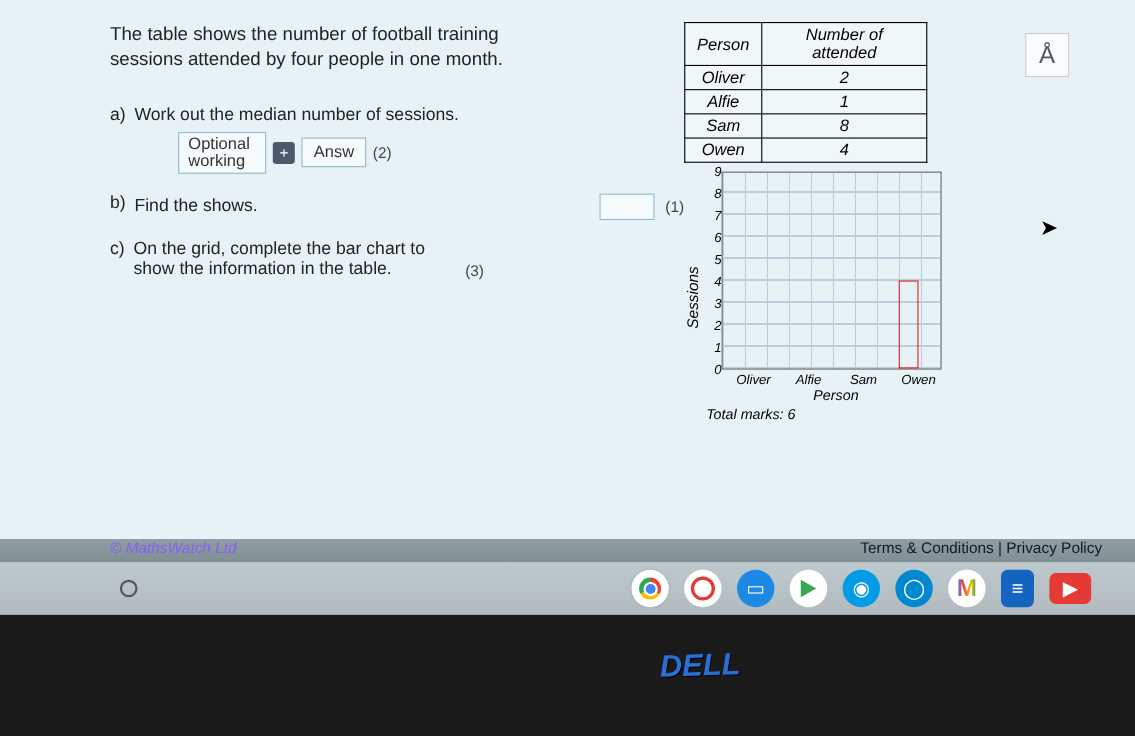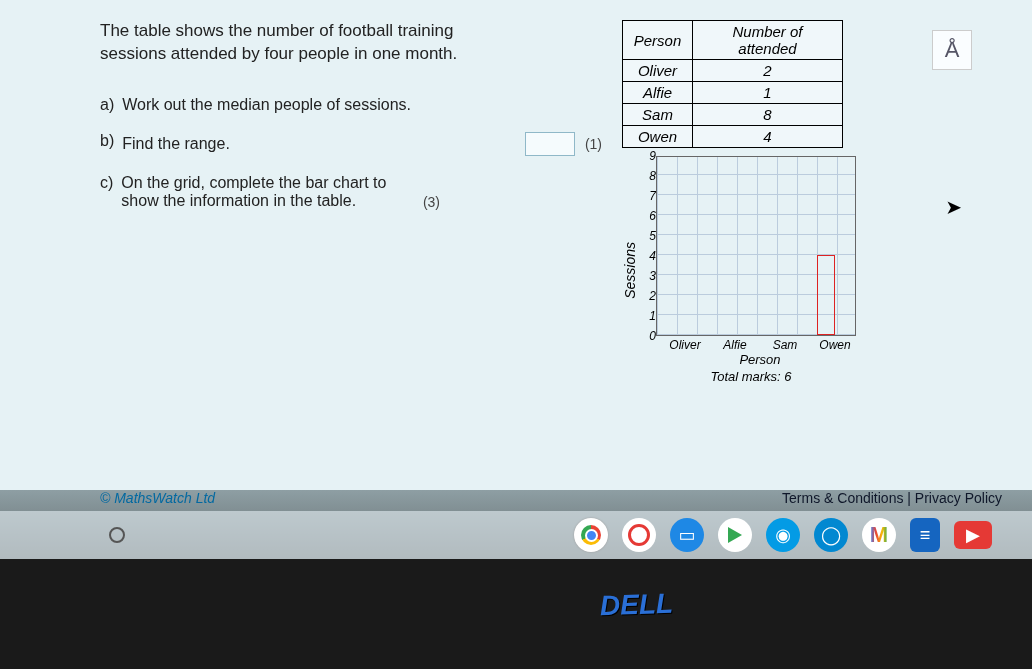--- a/index.html
+++ b/index.html
@@ -10,21 +10,21 @@
     height: 669px;
     overflow: hidden;
     position: relative;
   }
   .page {
     background: #e6f2f5;
     padding: 20px 30px 10px 100px;
     height: 490px;
     position: relative;
   }
-  .content-row { display: flex; gap: 20px; }
+  .content-row { display: flex; }
   .left-col { flex: 1; }
   .intro { font-size: 17px; color: #222; line-height: 1.35; margin-bottom: 30px; max-width: 400px; }
   .question { font-size: 16px; color: #222; margin-bottom: 18px; display: flex; align-items: flex-start; gap: 8px; }
   .q-body { flex: 1; }
   .q-controls { display: flex; align-items: center; gap: 6px; margin-top: 6px; margin-left: 40px; }
   .optional-box {
     border: 1px solid #8fb8c8; background: #f5fbfd;
     padding: 2px 8px; font-size: 15px; color: #333;
     width: 80px; height: 38px; overflow: hidden; line-height: 1.1;
   }
@@ -60,32 +60,32 @@
       repeating-linear-gradient(to right, #bcd 0, #bcd 1px, transparent 1px, transparent 20px),
       repeating-linear-gradient(to top, #bcd 0, #bcd 1px, transparent 1px, transparent 20px);
     position: relative;
   }
   .bar { position: absolute; bottom: 0; width: 18px; border: 1.5px solid #d22; background: transparent; }
   .yticks { display: flex; flex-direction: column-reverse; justify-content: space-between; height: 180px; font-size: 12px; text-align: right; width: 14px; }
   .yticks span { height: 0; line-height: 0; }
   .xticks { display: flex; font-size: 12px; width: 200px; margin-left: 18px; margin-top: 2px; }
   .xticks span { flex: 1; text-align: center; }
   .xlabel { font-size: 13px; text-align: center; width: 200px; margin-left: 18px; }
-  .total-marks { font-size: 13px; text-align: center; margin-top: 2px; }
+  .total-marks { font-size: 13px; text-align: left; margin-top: 2px; }
   .compass-icon {
     position: absolute; top: 30px; right: 60px;
     width: 40px; height: 40px; border: 1px solid #ccc; background: #fafdff;
     display: flex; align-items: center; justify-content: center;
     font-size: 22px; color: #556;
   }
   .footer-row {
     display: flex; justify-content: space-between; align-items: center;
     padding: 0 30px 0 100px; font-size: 14px;
   }
-  .copyright { color: #0369a1; font-style: italic; }
+  .copyright { color: #8b5cf6; font-style: italic; }
   .footer-links { color: #0f172a; }
   .taskbar {
     position: absolute; bottom: 110px; left: 0; right: 0;
     height: 48px; background: rgba(230,240,245,0.6);
     display: flex; align-items: center; gap: 14px;
     padding-left: 100px; padding-right: 40px;
   }
   .taskbar .spacer { flex: 1; }
   .tb-icon {
     width: 34px; height: 34px; border-radius: 50%;
@@ -131,28 +131,34 @@
   </div>
   <span class="cursor-arrow">➤</span>
 
   <div class="content-row">
     <div class="left-col">
       <p class="intro">The table shows the number of football training sessions attended by four people in one month.</p>
 
       <div class="question">
         <span>a)</span>
         <div class="q-body">
-          <span>Work out the median people of sessions.</span>
+          <span>Work out the median number of sessions.</span>
+          <div class="q-controls">
+            <div class="optional-box">Optional working</div>
+            <div class="plus-btn">+</div>
+            <div class="answ-btn">Answ</div>
+            <span class="marks">(2)</span>
+          </div>
         </div>
       </div>
 
       <div class="question">
         <span>b)</span>
         <div class="q-body" style="display:flex;align-items:center;gap:10px;">
-          <span>Find the range.</span>
+          <span>Find the shows.</span>
           <span style="flex:1"></span>
           <input class="answer-input" style="">
           <span class="marks">(1)</span>
         </div>
       </div>
 
       <div class="question" style="max-width:340px;">
         <span>c)</span>
         <div class="q-body" style="display:flex;gap:10px;">
           <span>On the grid, complete the bar chart to show the information in the table.</span>

